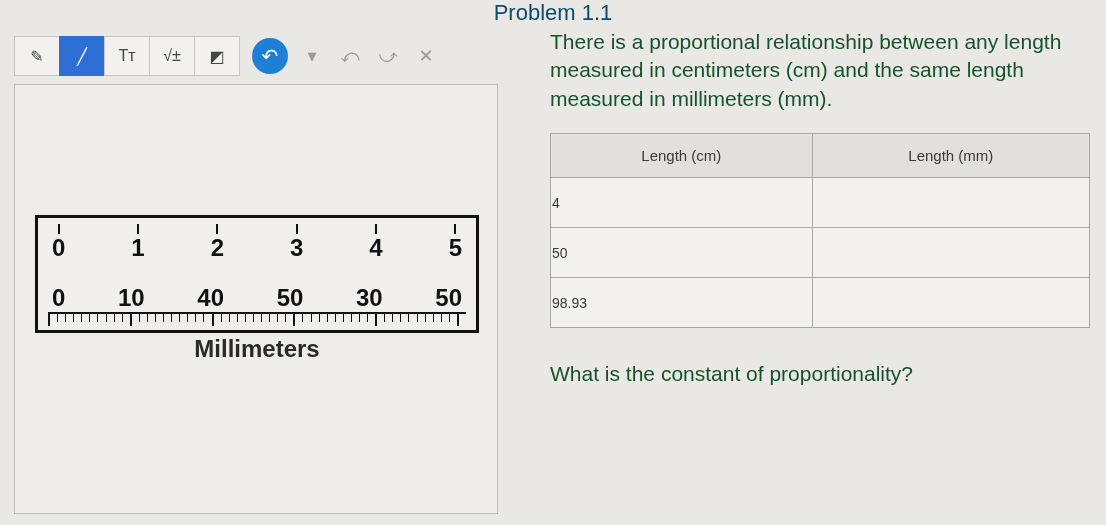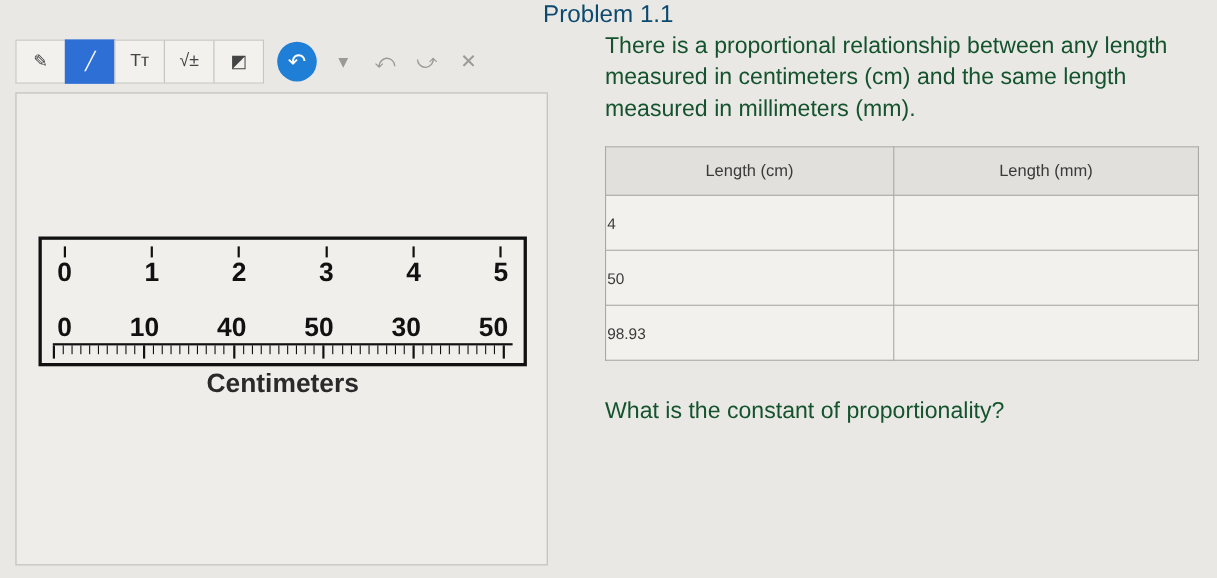--- a/index.html
+++ b/index.html
@@ -257,21 +257,21 @@
           <span></span>
           <span></span>
           <span></span>
           <span></span>
           <span></span>
           <span></span>
           <span></span>
         <span class="big"></span>
       </div>
     </div>
-    <div class="ruler-label bot">Centimeters</div>
+    <div class="ruler-label bot">Millimeters</div>
   </div>
 </div>
 
 <div class="right">
   <div class="para">There is a proportional relationship between any length measured in centimeters (cm) and the same length measured in millimeters (mm).</div>
   <table class="table">
     <tbody>
         <tr>
       <th>Length (cm)</th>
       <th>Length (mm)</th>

